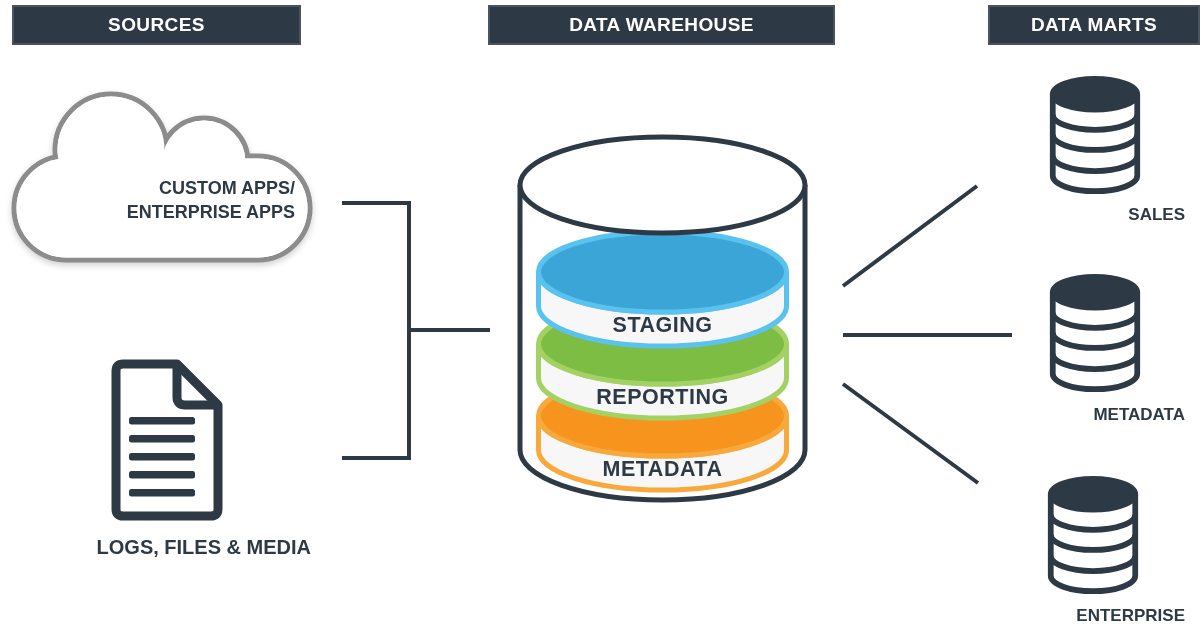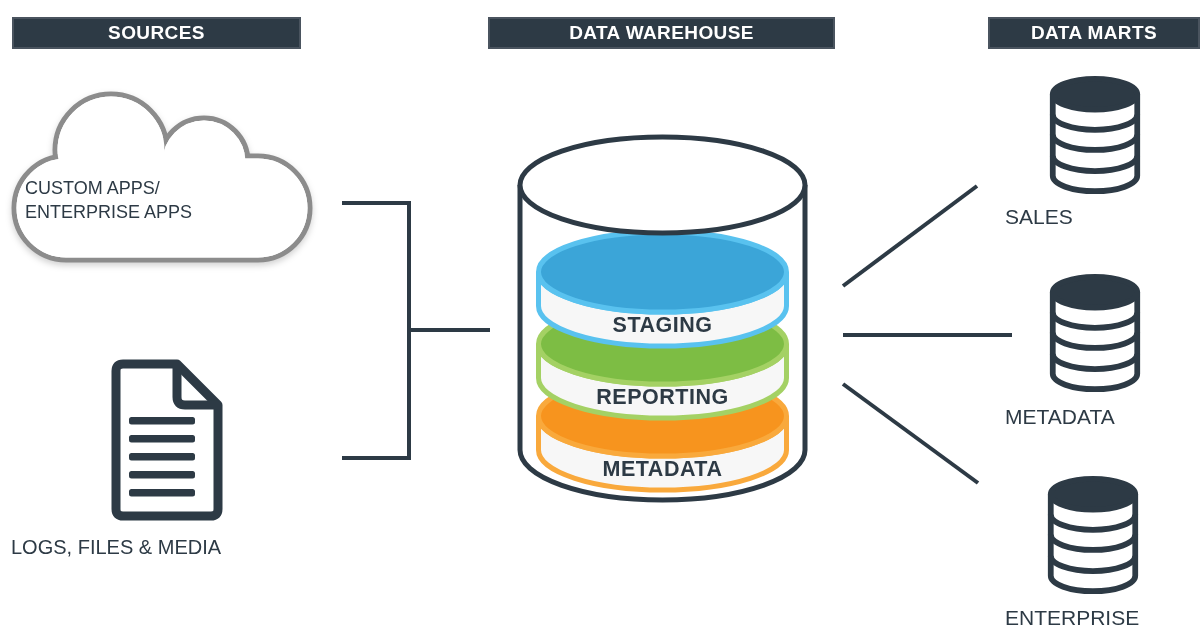--- a/index.html
+++ b/index.html
@@ -9,32 +9,32 @@
     --cloud-border:#8C8C8C;
     --disk-band:#F7F7F7;
     --background:#FFFFFF;
   }
   html,body{margin:0;padding:0;}
   .canvas{
     position:relative;width:1200px;height:640px;background:var(--background);
     font-family:"Liberation Sans",sans-serif;overflow:hidden;
   }
   .hdr{
-    position:absolute;top:17px;height:32px;background:var(--header-bg);
+    position:absolute;top:5px;height:40px;background:var(--header-bg);
     color:var(--header-text);font-weight:700;font-size:19px;letter-spacing:.4px;
     display:flex;align-items:center;justify-content:center;
     border:2px solid #4a545f;box-sizing:border-box;
   }
   .hdr-sources{left:12px;width:289px;}
   .hdr-warehouse{left:488px;width:347px;}
   .hdr-marts{left:988px;width:212px;}
-  .lbl{position:absolute;color:var(--dark);font-weight:400;text-align:left;z-index:3;}
+  .lbl{position:absolute;color:var(--dark);font-weight:700;text-align:right;z-index:3;}
   .cloud-label{left:25px;top:176px;width:270px;font-size:18px;line-height:24px;white-space:pre-line;}
   .files-label{left:11px;top:536px;width:300px;font-size:20px;}
-  .mart-label{width:180px;font-size:21px;}
+  .mart-label{width:180px;font-size:17px;}
   .mart-label-sales{left:1005px;top:205px;}
   .mart-label-finance{left:1005px;top:405px;}
   .mart-label-marketing{left:1005px;top:606px;}
   .abs{position:absolute;}
   .lines-layer{left:0;top:0;z-index:1;}
   .icon-layer{z-index:2;}
   .cloud-shadow{filter:drop-shadow(0 3px 3px rgba(0,0,0,.18));}
   .stroke-dark{stroke:var(--dark);}
   .fill-dark{fill:var(--dark);}
   .disk-text{

